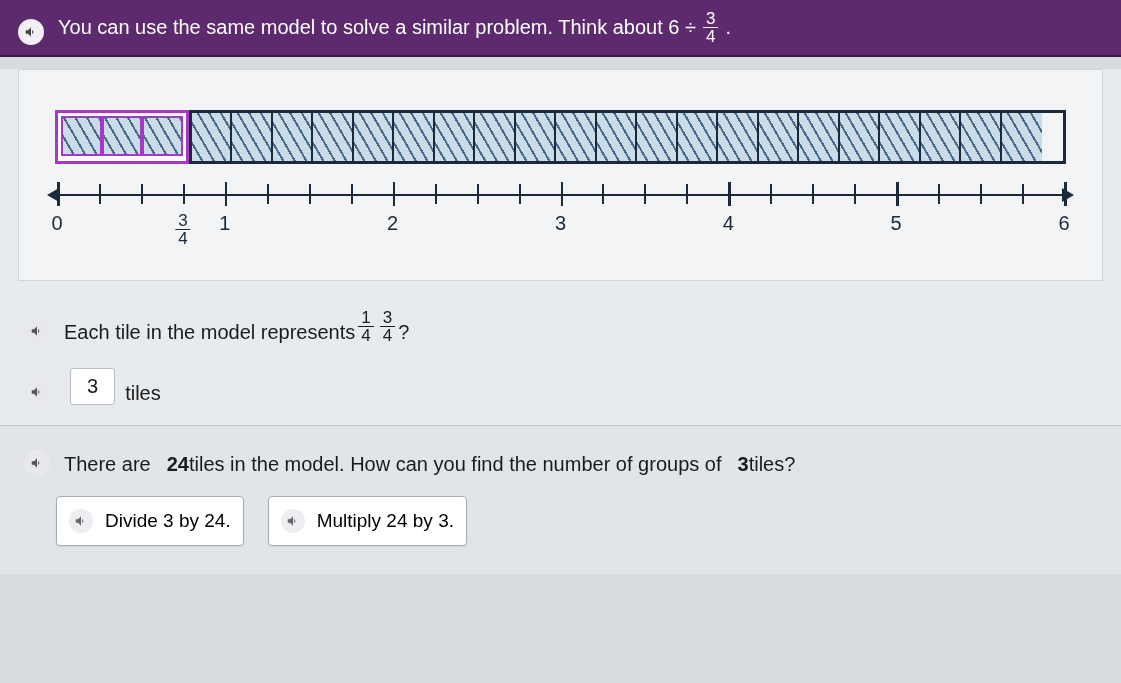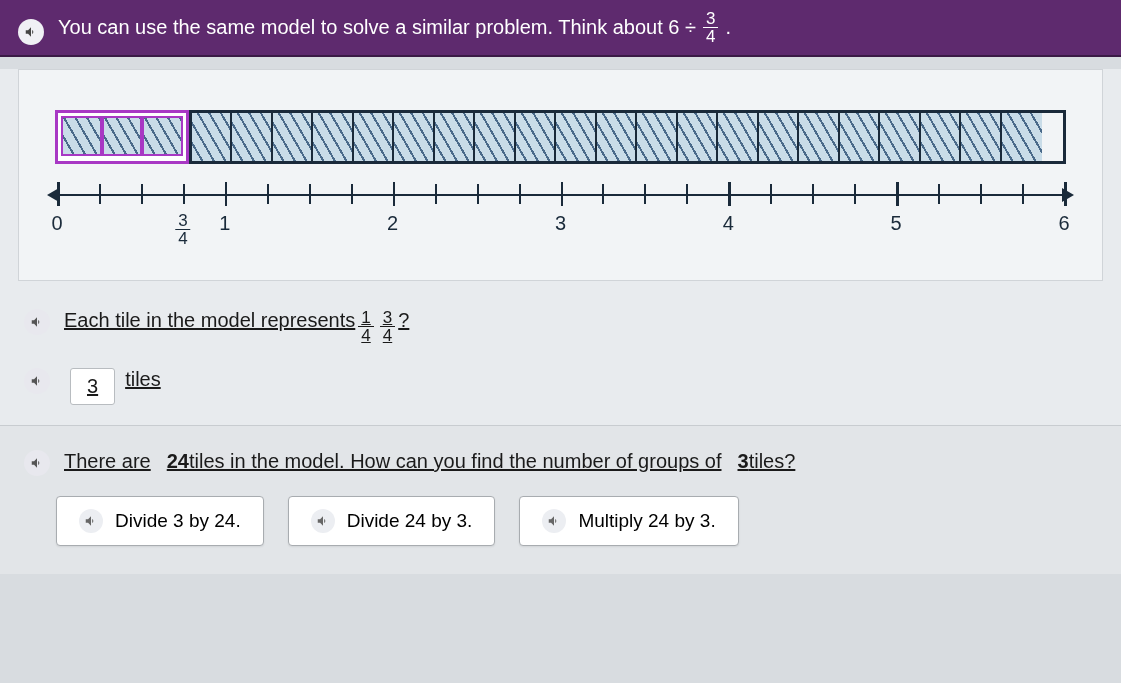--- a/index.html
+++ b/index.html
@@ -129,24 +129,23 @@
     top: 36px;
     transform: translateX(-50%);
     font-size: 20px;
     color: #1a2a3a;
   }
   .section {
     padding: 18px 24px;
     font-size: 20px;
     color: #1a1a1a;
     display: flex;
-    align-items: flex-start;
+    align-items: flex-end;
     flex-wrap: wrap;
     border-top: 1px solid #c8ccd0;
-    text-decoration: underline;
   }
   .section.first { border-top: none; padding-top: 28px; background:#e8ebee;}
   .section.answer { padding-top: 6px; padding-bottom: 20px; border-top:none; background:#e8ebee;}
   .section.q2 { background:#e2e5e8; padding-top:24px; padding-bottom:16px;}
   .answer-box {
     display: inline-block;
     background: #fff;
     border: 1px solid #b8bcc0;
     border-radius: 3px;
     padding: 6px 16px;
@@ -158,21 +157,21 @@
   .choices {
     display: flex;
     gap: 24px;
     padding: 4px 24px 28px 56px;
     background:#e2e5e8;
   }
   .choice {
     background: #fff;
     border: 1px solid #a8acb0;
     border-radius: 4px;
-    padding: 12px 22px;
+    padding: 12px 12px;
     display: flex;
     align-items: center;
     font-size: 19px;
     cursor: pointer;
     box-shadow: 0 1px 2px rgba(0,0,0,0.08);
   }
   .choice .speaker { width:24px; height:24px; margin-right:12px; background:#eceef2;}
   .header-text { display:flex; align-items:center; flex-wrap:wrap; gap:4px;}
   b { font-weight: bold; margin-left: 16px; }
 </style>
@@ -317,24 +316,16 @@
           </svg>
         </div>
         <span>Divide 3 by 24.</span>
       </div>
       <div class="choice">
         <div class="speaker">
           <svg viewBox="0 0 24 24">
             <path fill="#666" d="M3 9v6h4l5 5V4L7 9H3zm13 3a4 4 0 0 0-2-3.5v7A4 4 0 0 0 16 12z"></path>
           </svg>
         </div>
-        <span>Divide 24 by 3.</span>
-      </div>
-      <div class="choice">
-        <div class="speaker">
-          <svg viewBox="0 0 24 24">
-            <path fill="#666" d="M3 9v6h4l5 5V4L7 9H3zm13 3a4 4 0 0 0-2-3.5v7A4 4 0 0 0 16 12z"></path>
-          </svg>
-        </div>
         <span>Multiply 24 by 3.</span>
       </div>
     </div>
 </div>
 
 </body></html>

